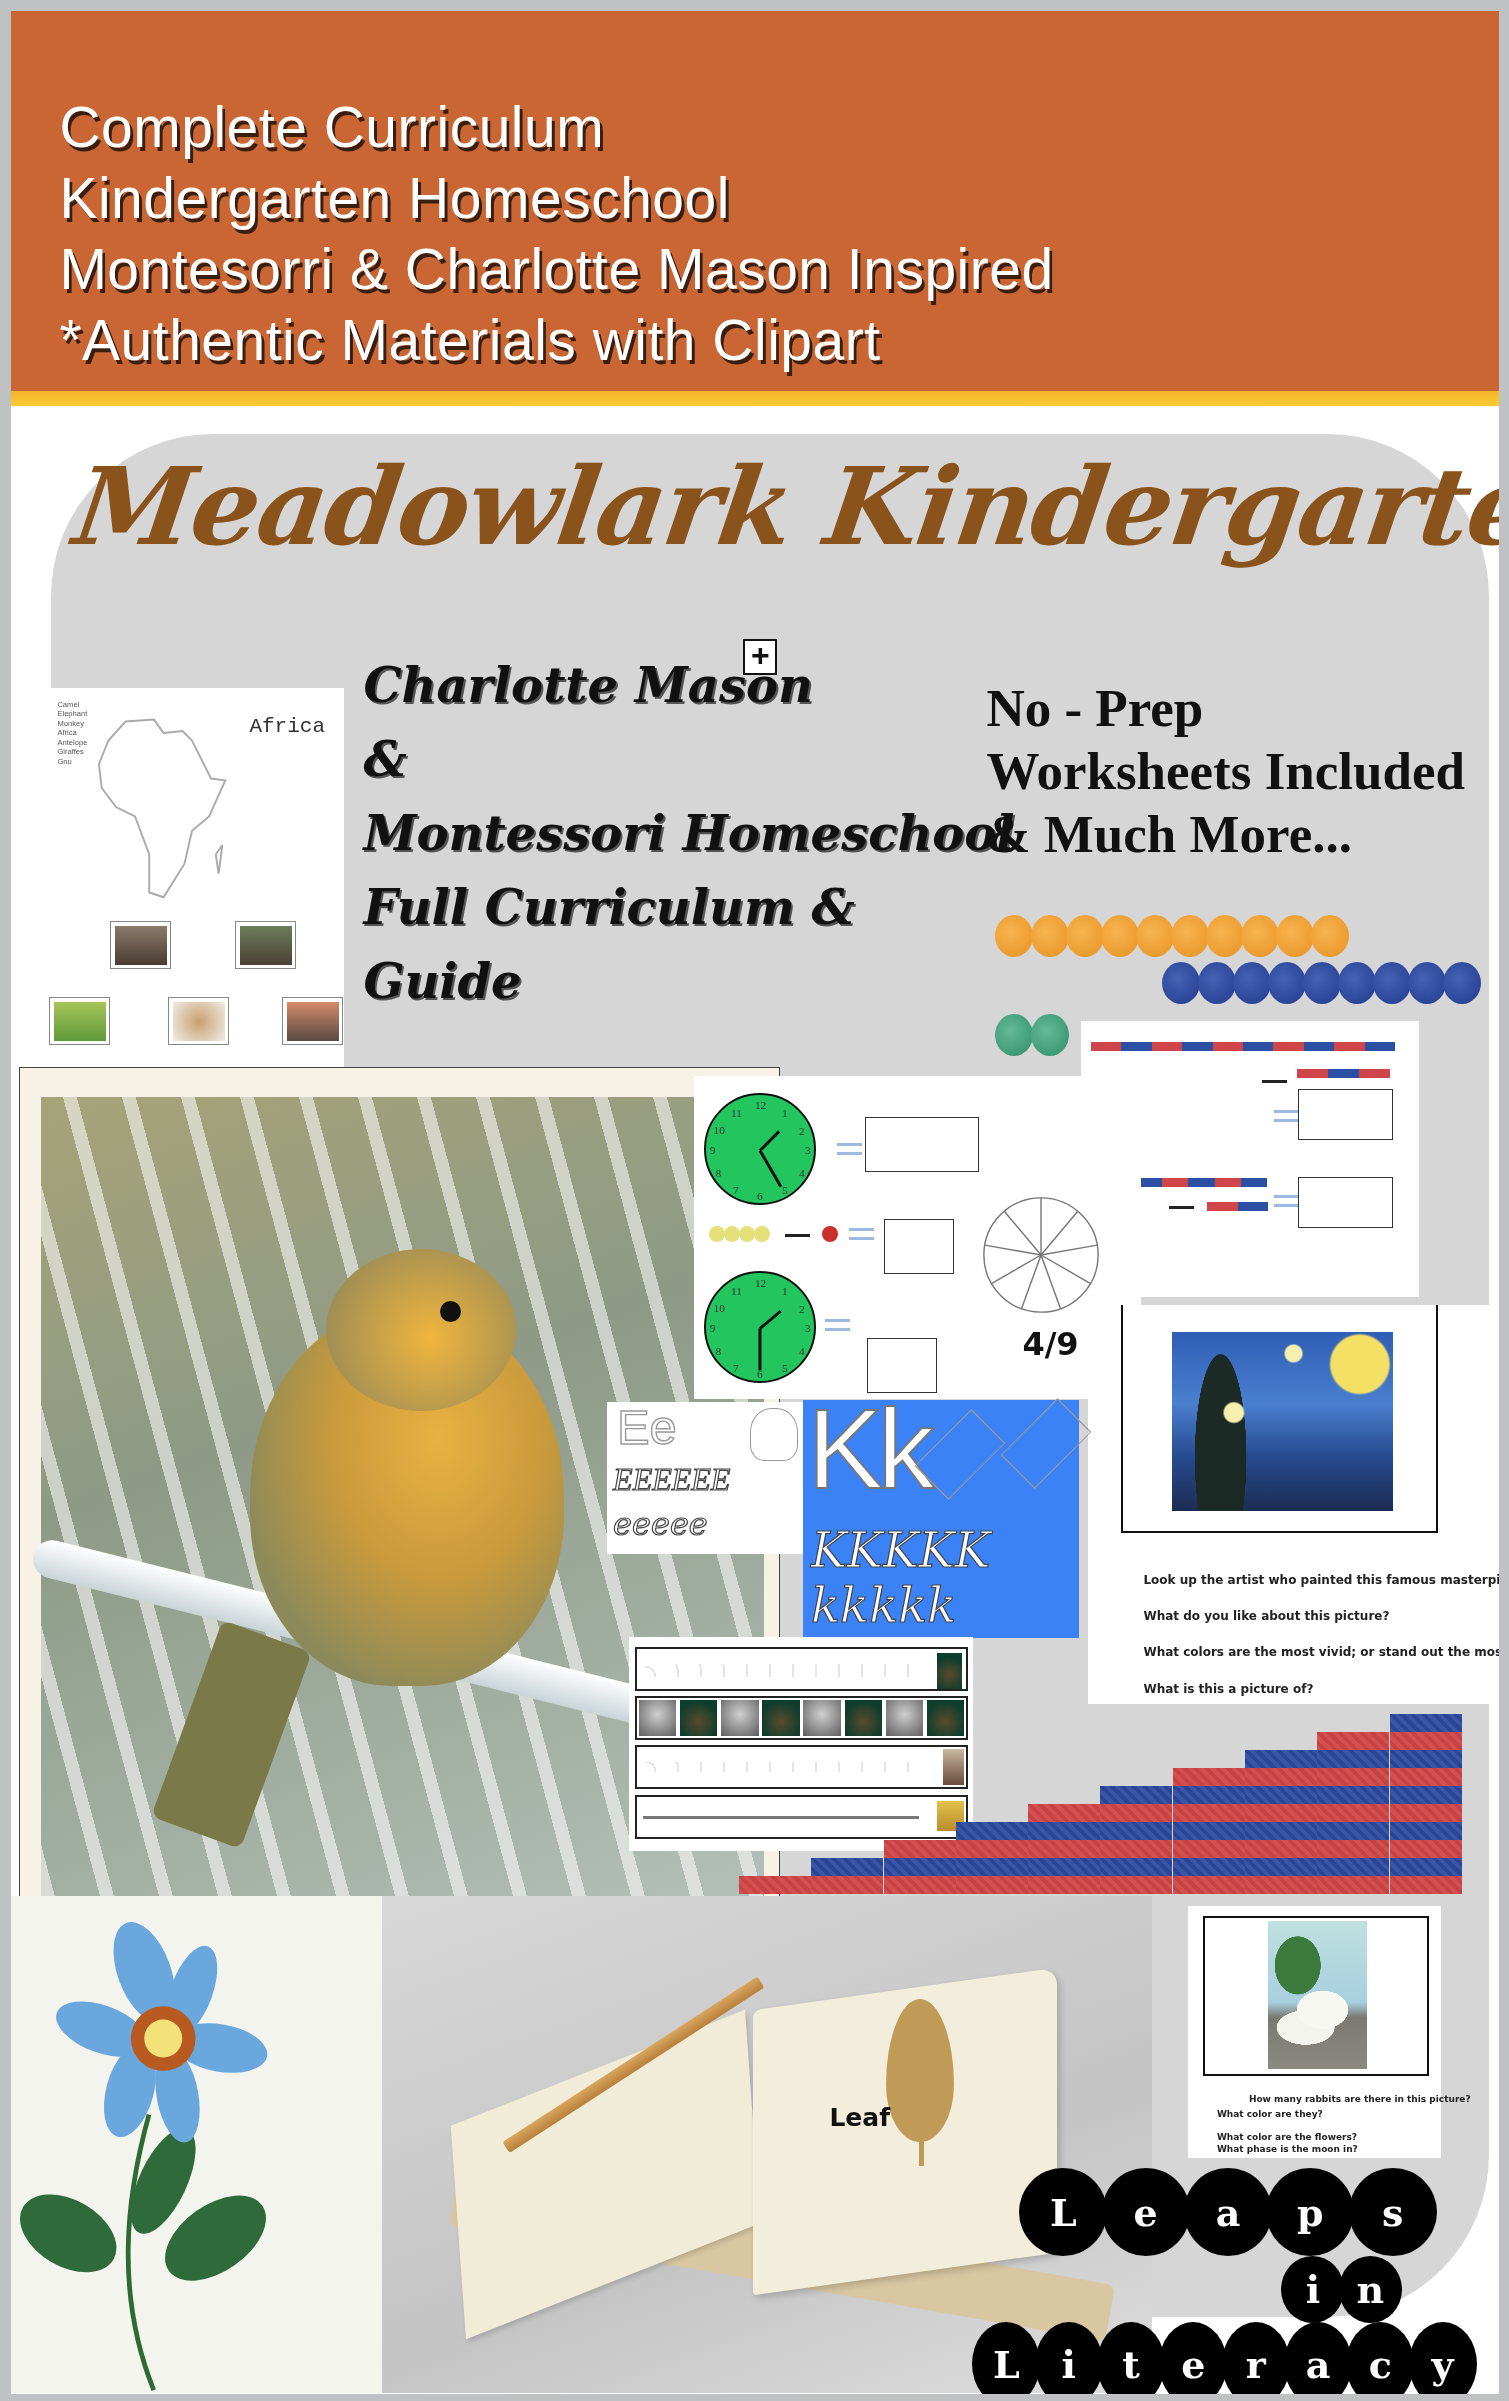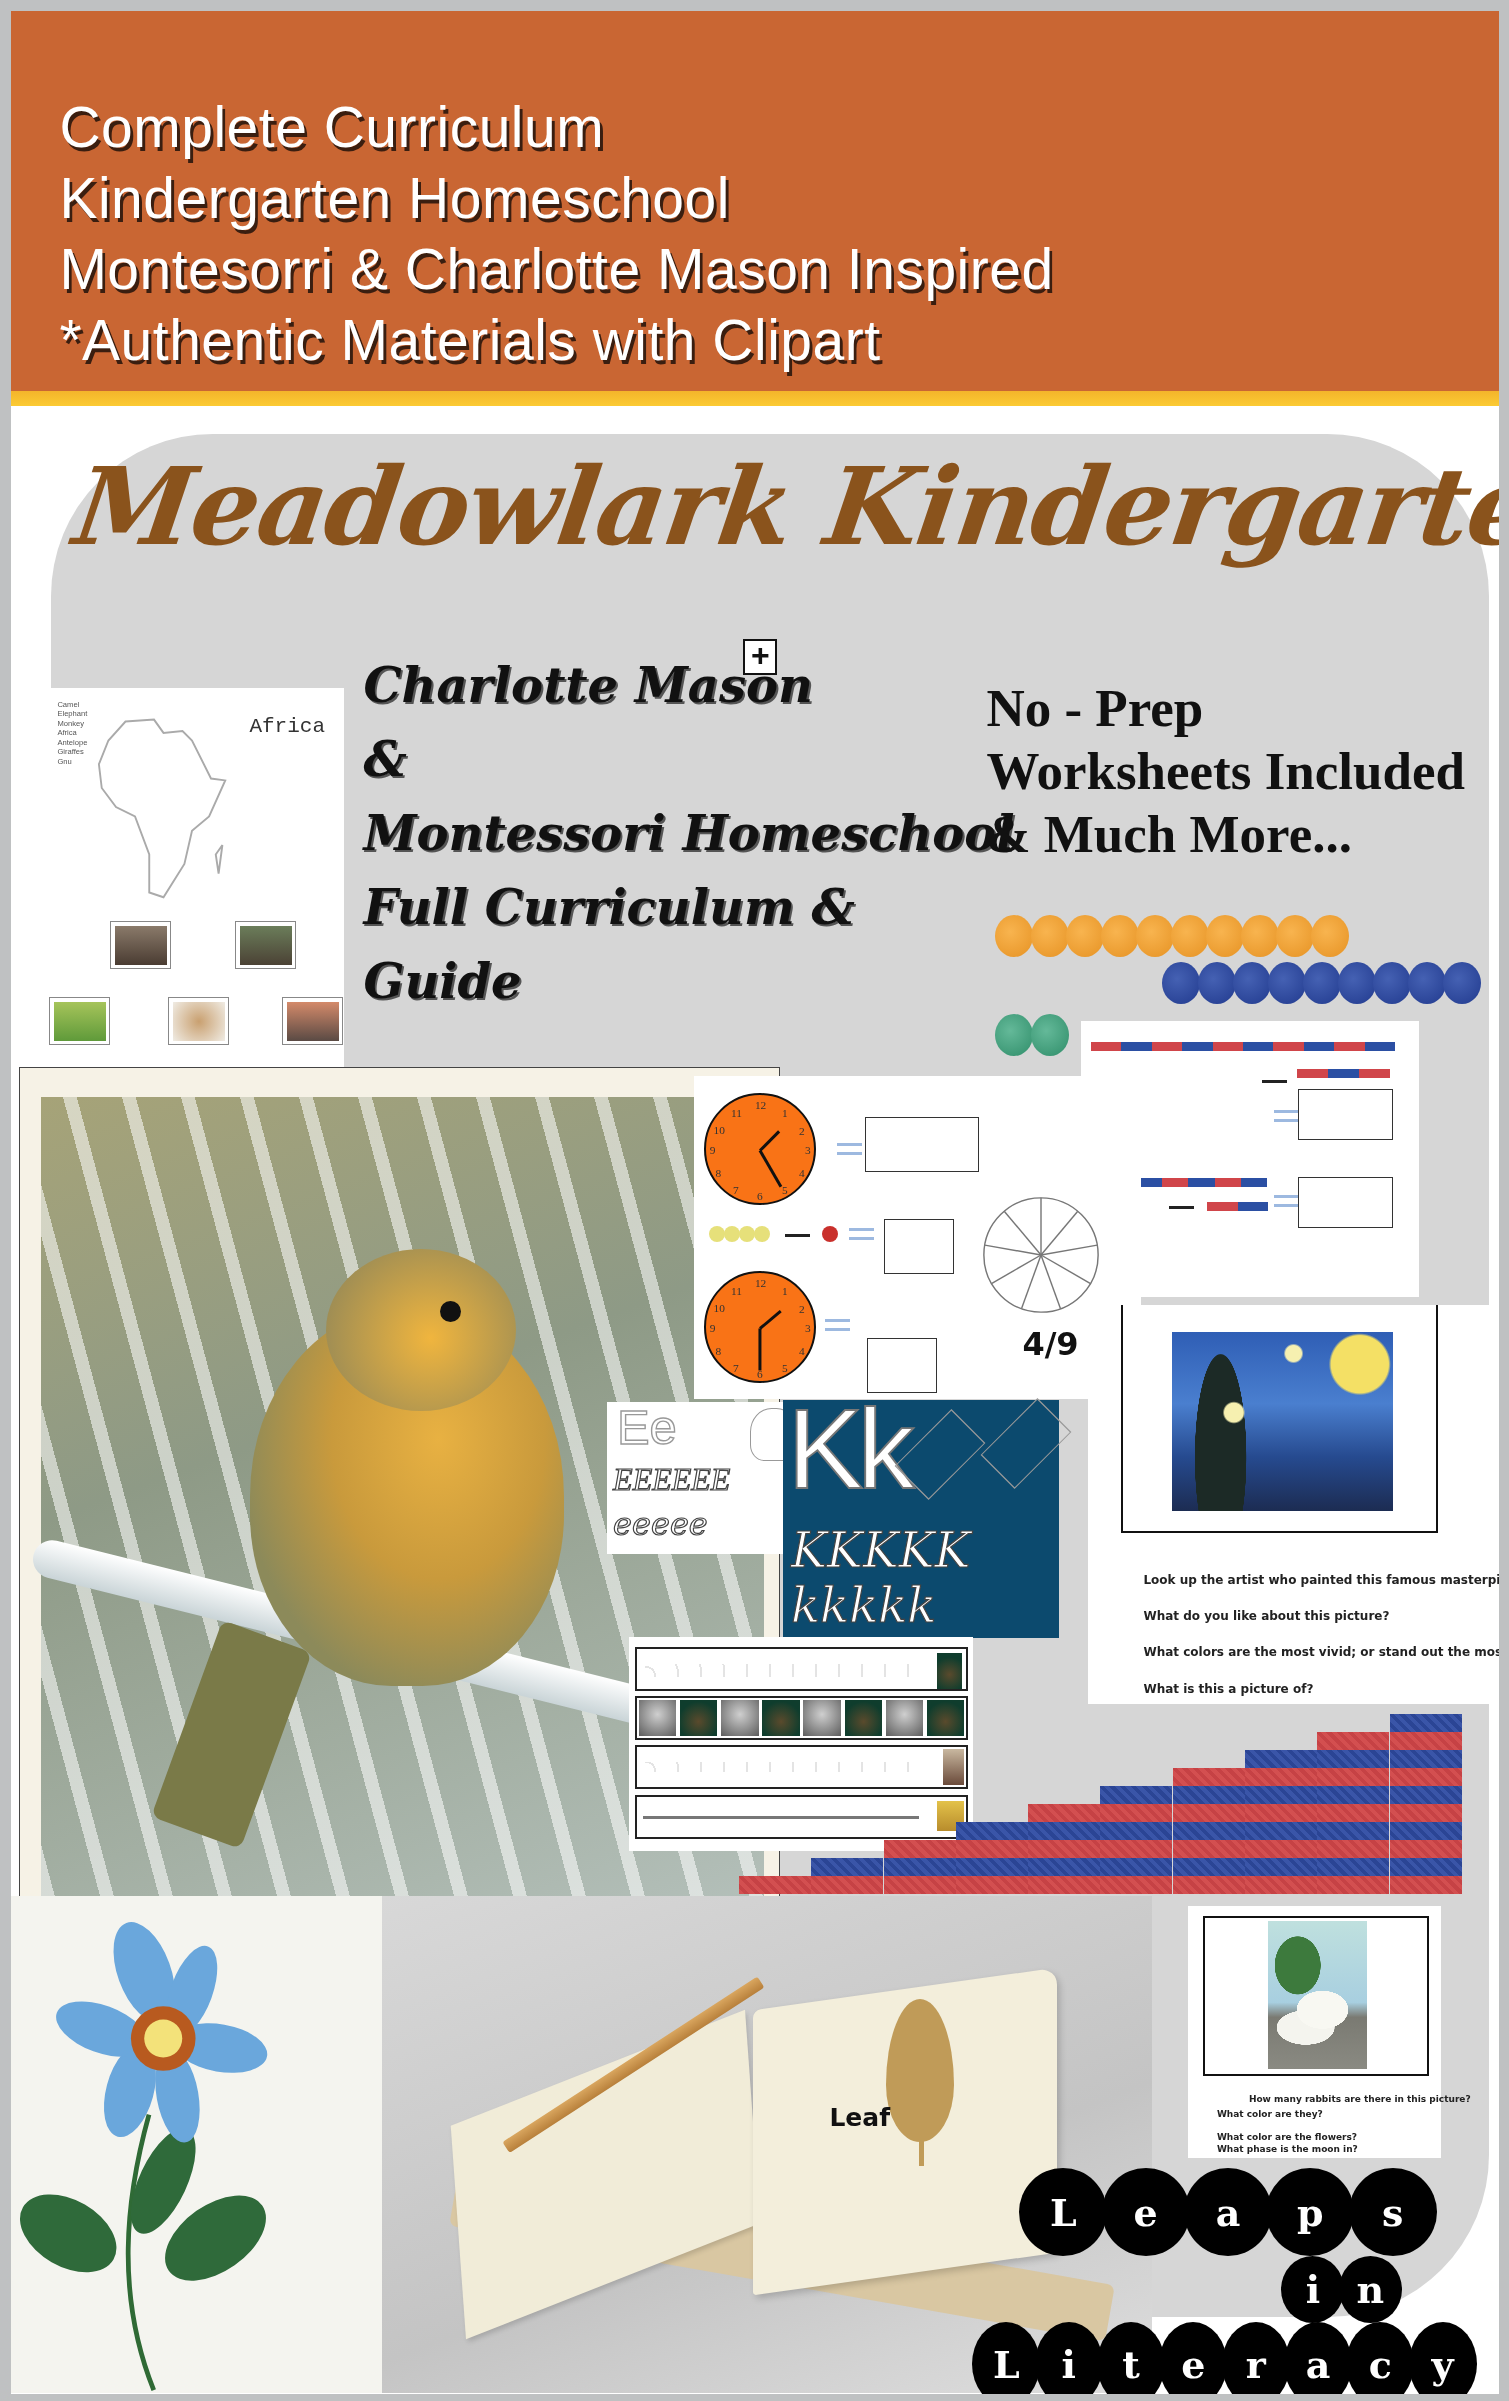--- a/index.html
+++ b/index.html
@@ -45,21 +45,21 @@
       linear-gradient(160deg, #a6a378 0%, #8e9a86 40%, #b3bfb9 100%); }
   .bird-body { left: 209px; top: 209px; width: 314px; height: 380px; border-radius: 50% 50% 45% 45%; background: radial-gradient(ellipse at 60% 35%, #e8b142 0%, #c99a3c 40%, #8c8a5a 75%); }
   .bird-head { left: 285px; top: 152px; width: 190px; height: 162px; border-radius: 50%; background: radial-gradient(circle at 55% 55%, #f0b53e, #9c8c55 80%); }
   .bird-eye { left: 399px; top: 204px; width: 21px; height: 21px; border-radius: 50%; background: #111; }
   .bird-tail { left: 143px; top: 533px; width: 95px; height: 209px; background: #7a7a48; transform: rotate(20deg); border-radius: 9.5px; }
   .branch { left: -19px; top: 533px; width: 780px; height: 38px; background: linear-gradient(#fff, #c9d4d7); border-radius: 19px; transform: rotate(14deg); }
 
   
   .math { left: 683px; top: 1065px; width: 447px; height: 323px; background: #fff; }
   .math2 { left: 1070px; top: 1010px; width: 338px; height: 276px; background: #fff; }
-  .clock { width: 112px; height: 112px; border: 2.9px solid #111; border-radius: 50%; position: absolute; background: #f97316; }
+  .clock { width: 112px; height: 112px; border: 2.9px solid #111; border-radius: 50%; position: absolute; background: #22c55e; }
   .clock .num { position: absolute; font-family: "Liberation Serif", serif; font-size: 11.4px; color: #333; }
   .hand { position: absolute; left: 54px; top: 54px; height: 2.9px; background: #111; transform-origin: 0 50%; }
   .eq { width: 25px; height: 11.4px; border-top: 3.8px solid #9db9e0; border-bottom: 3.8px solid #9db9e0; }
   .box { border: 1.9px solid #333; background: #fff; }
   .minus { width: 25px; height: 2.9px; background: #222; }
   .rb-bar { height: 8.6px; display: flex; }
   .rb-bar span { flex: 1; }
   .rb-bar span:nth-child(odd) { background: #d0454a; }
   .rb-bar span:nth-child(even) { background: #2b4fa3; }
   .fraction { font-family: "DejaVu Sans", sans-serif; font-weight: bold; font-size: 32px; color: #111; }
@@ -70,21 +70,21 @@
   .starry { left: 84px; top: 27px; width: 221px; height: 179px; background:
       radial-gradient(circle at 85% 18%, #f4e065 0 12%, transparent 13%),
       radial-gradient(circle at 28% 45%, #f6f0b0 0 5%, transparent 6%),
       radial-gradient(circle at 55% 12%, #f6f0b0 0 4%, transparent 5%),
       radial-gradient(ellipse 28.5px 114px at 22% 70%, #1c2a26 0 90%, transparent 91%),
       linear-gradient(180deg, #2f5eb5 0%, #4a7fcf 40%, #264a8f 70%, #1c2c52 100%); }
   .art-q { left: 55px; font-family: "DejaVu Sans", sans-serif; font-weight: bold; font-size: 12px; color: #222; white-space: nowrap; }
 
   
   .trace1 { left: 609px; top: 1389px; width: 190px; height: 152px; background: #fff; }
-  .trace2 { left: 772px; top: 1389px; width: 276px; height: 238px; background: #0c4a6e; }
+  .trace2 { left: 792px; top: 1389px; width: 276px; height: 238px; background: #3b82f6; }
   .big-ee { font-family: "Liberation Sans", sans-serif; font-size: 49px; color: #fff; -webkit-text-stroke: 1.4px #999; }
   .tr-row { display: flex; gap: 3.8px; font-family: "DejaVu Serif", serif; font-size: 32px; color: #fff; -webkit-text-stroke: 1.2px #444; font-style: italic; }
   .kk { font-family: "Liberation Sans", sans-serif; font-size: 114px; color: #fff; -webkit-text-stroke: 1.9px #777; letter-spacing: -5.7px; }
   .kite { width: 48px; height: 67px; border: 1.9px solid #999; transform: rotate(45deg) scaleY(1.2); }
 
   
   .pattern { left: 618px; top: 1626px; width: 344px; height: 214px; background: #fff; }
   .prow { position: absolute; left: 5.7px; width: 333px; height: 44px; border: 2.9px solid #222; background: #fff; overflow: hidden; }
   .wave { position: absolute; left: 7.6px; top: 15px; width: 276px; height: 13.3px; background: repeating-radial-gradient(circle at 0 100%, transparent 0 9.5px, #ddd 9.5px 11.4px, transparent 11.4px 23px); opacity: 0.8; }
   .owl { width: 38px; height: 36px; margin: 1.9px; }

